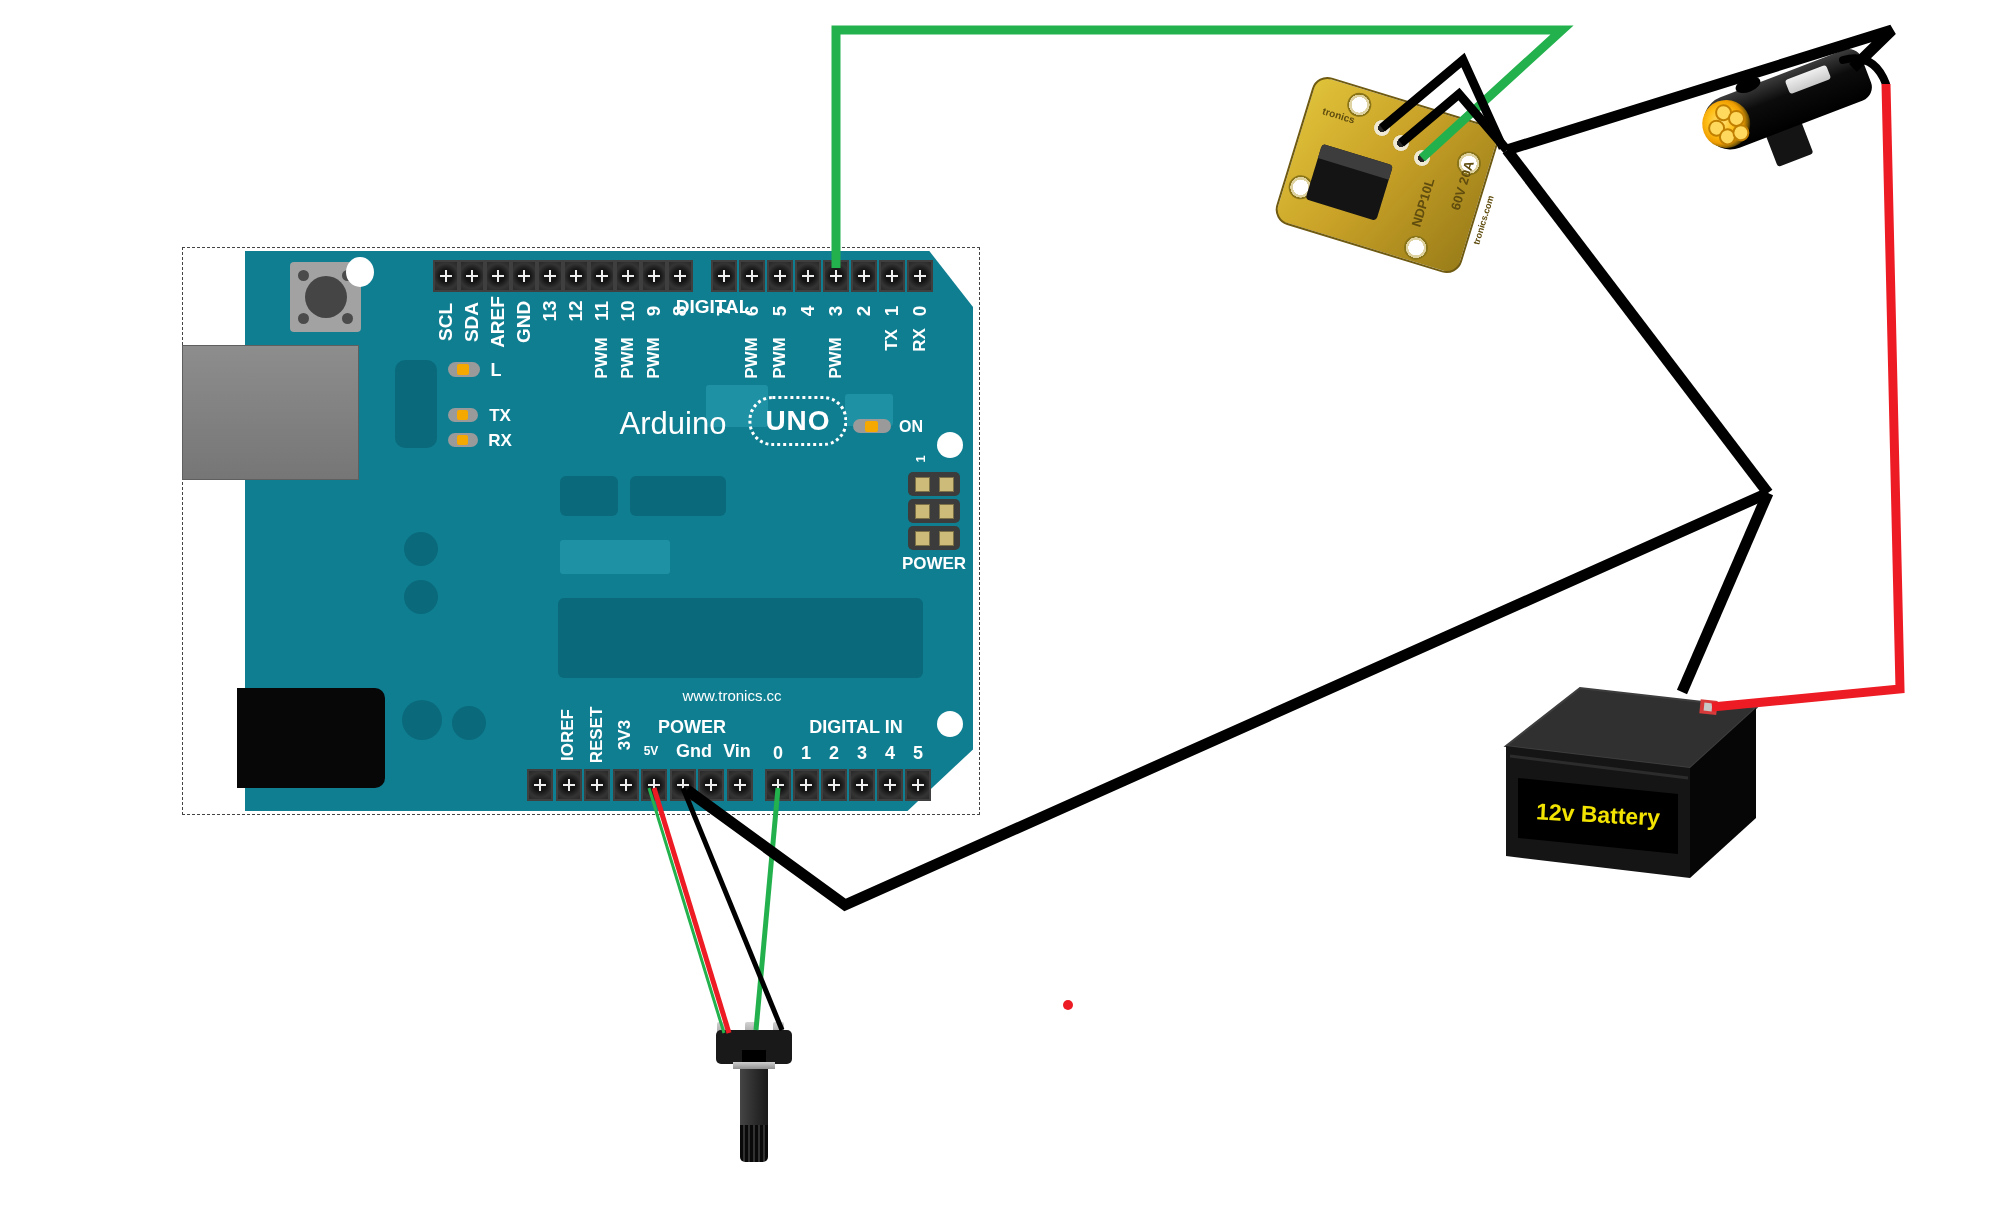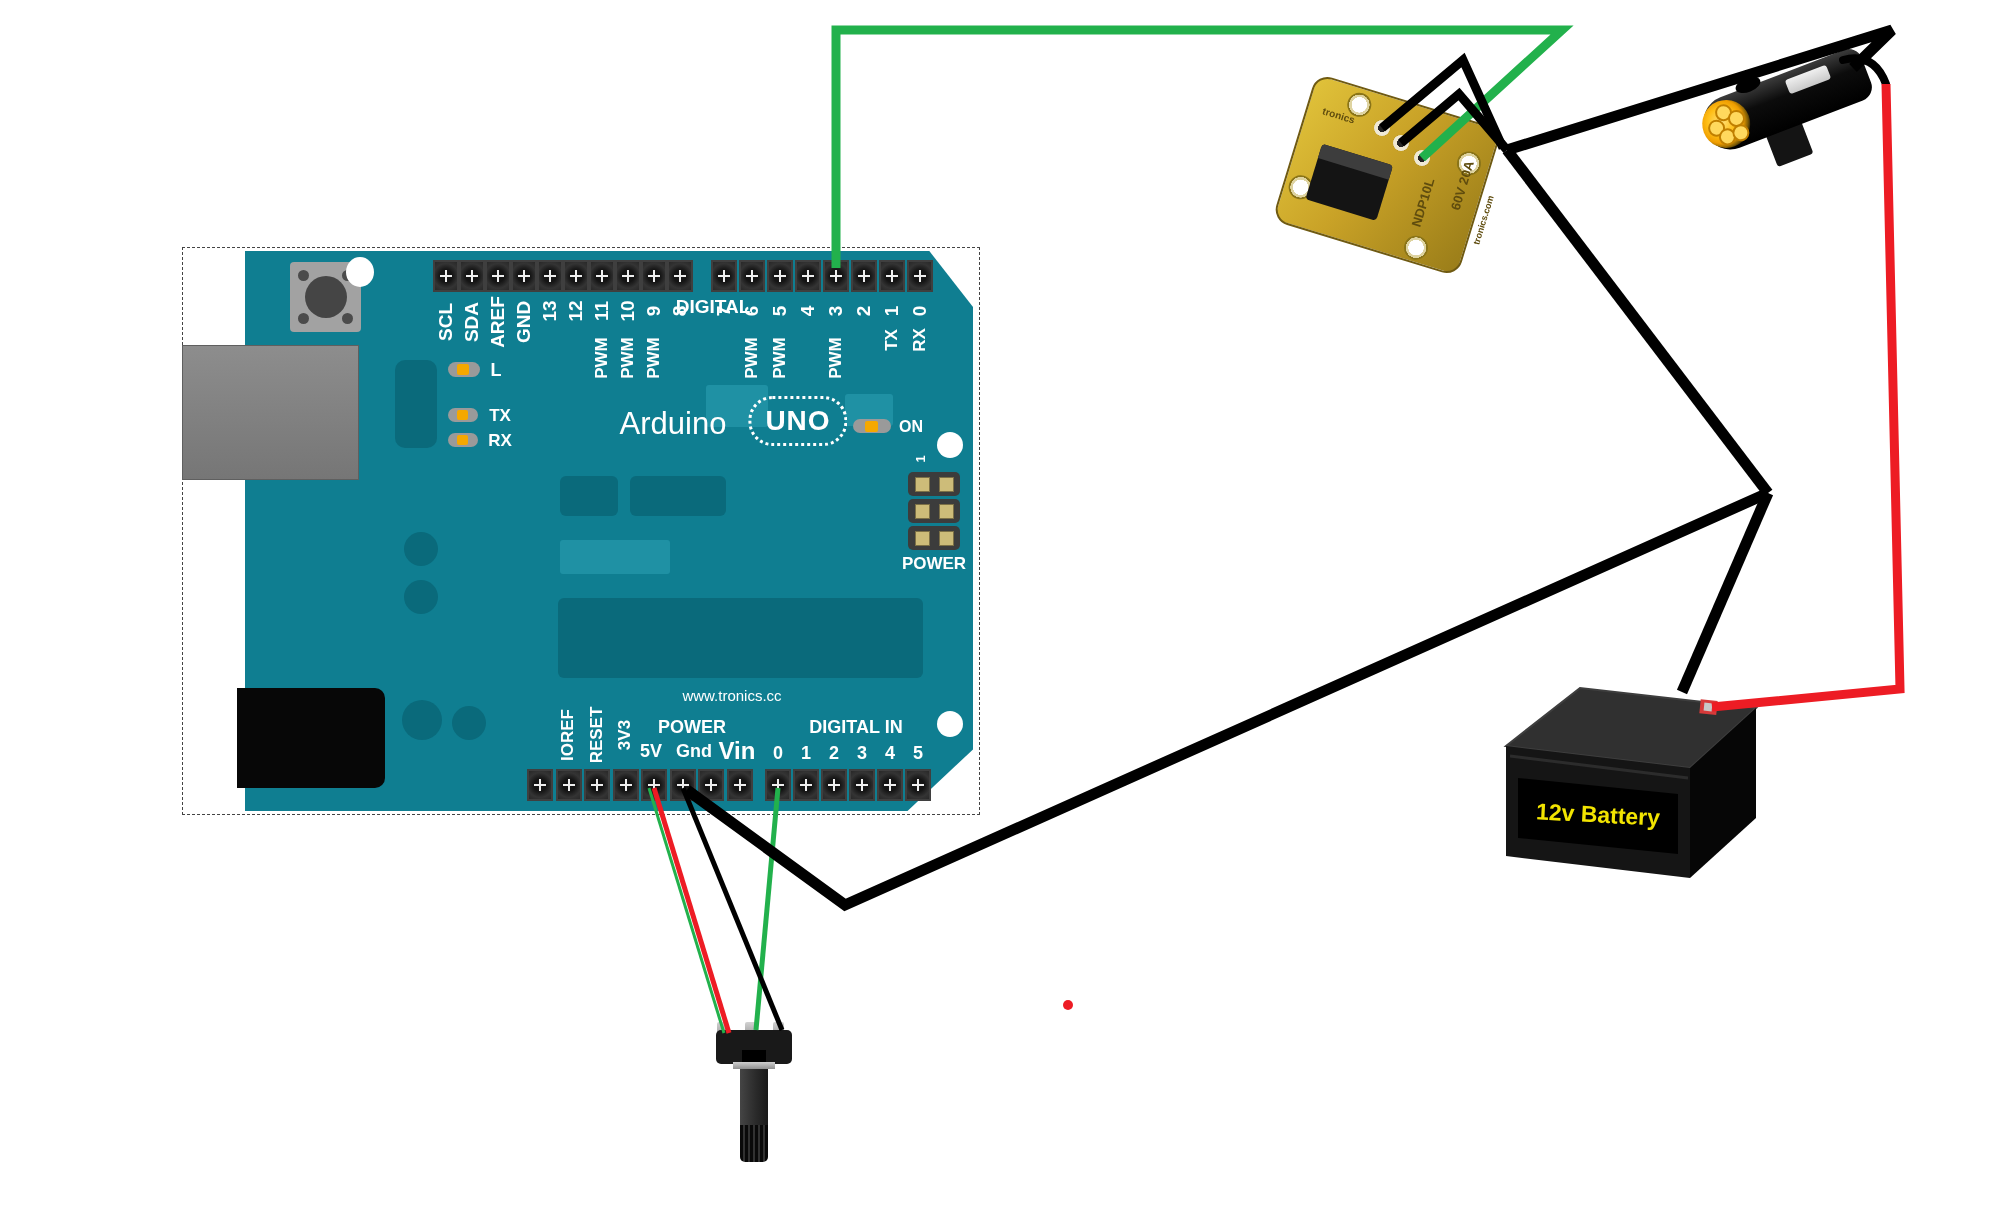--- a/index.html
+++ b/index.html
@@ -206,23 +206,23 @@
       <b style="left:31px;"></b>
     </div>
   <span class="hlabel" style="left:934px;top:564px;font-size:17px;">POWER</span>
 
   <span class="hlabel" style="left:732px;top:695px;font-size:15px;font-weight:400;">www.tronics.cc</span>
 
   <span class="vlabel" style="left:568px;top:735px;font-size:17px;">IOREF</span>
   <span class="vlabel" style="left:597px;top:735px;font-size:17px;">RESET</span>
   <span class="vlabel" style="left:625px;top:735px;font-size:17px;">3V3</span>
   <span class="hlabel" style="left:692px;top:727px;font-size:18px;">POWER</span>
-  <span class="hlabel" style="left:651px;top:751px;font-size:18px;">5V</span>
+  <span class="hlabel" style="left:651px;top:751px;font-size:12px;">5V</span>
   <span class="hlabel" style="left:694px;top:751px;font-size:18px;">Gnd</span>
-  <span class="hlabel" style="left:737px;top:751px;font-size:24px;">Vin</span>
+  <span class="hlabel" style="left:737px;top:751px;font-size:18px;">Vin</span>
   <span class="hlabel" style="left:856px;top:727px;font-size:18px;">DIGITAL IN</span>
   <span class="hlabel" style="left:778px;top:753px;font-size:18px;">0</span>
   <span class="hlabel" style="left:806px;top:753px;font-size:18px;">1</span>
   <span class="hlabel" style="left:834px;top:753px;font-size:18px;">2</span>
   <span class="hlabel" style="left:862px;top:753px;font-size:18px;">3</span>
   <span class="hlabel" style="left:890px;top:753px;font-size:18px;">4</span>
   <span class="hlabel" style="left:918px;top:753px;font-size:18px;">5</span>
 
   <div class="pcb" style="left:1290px;top:98px;width:190px;height:150px;">
     <span class="hole" style="left:36px;top:4px;"></span>

